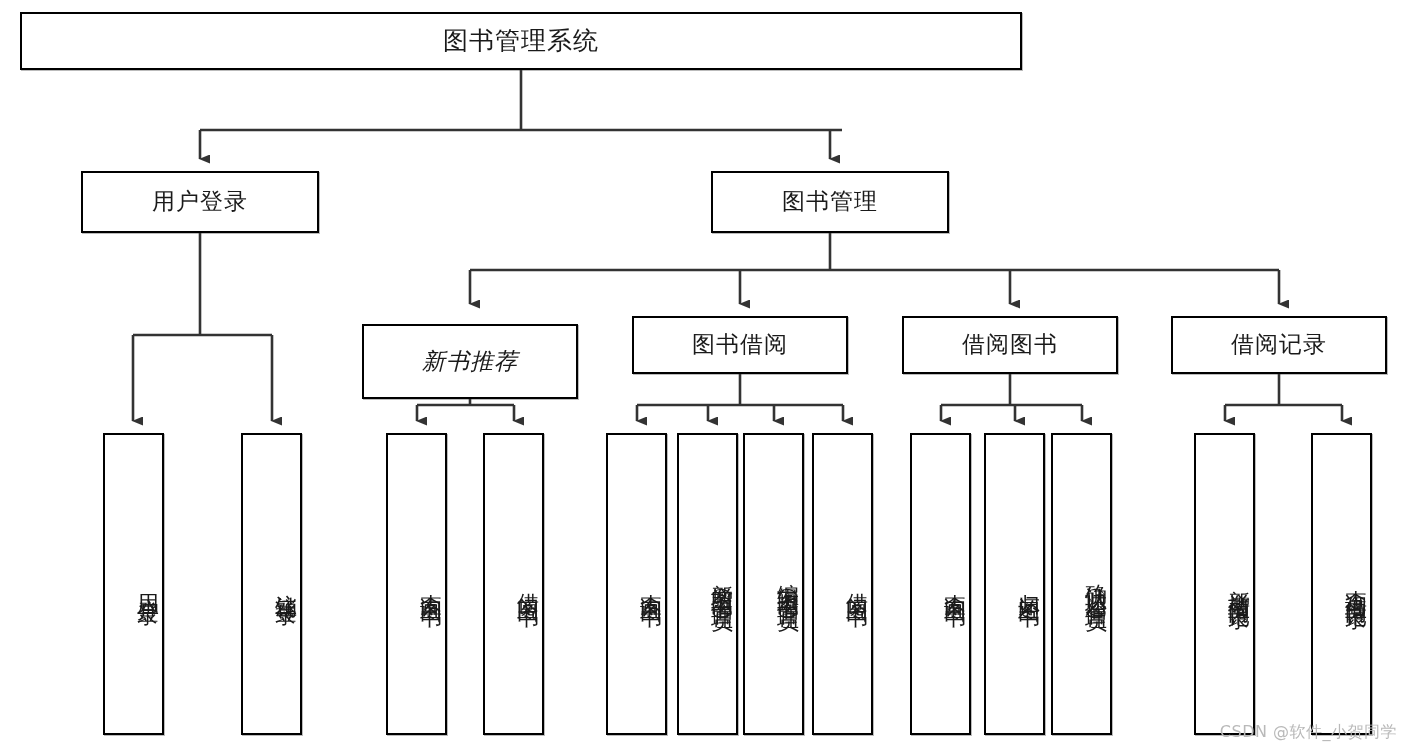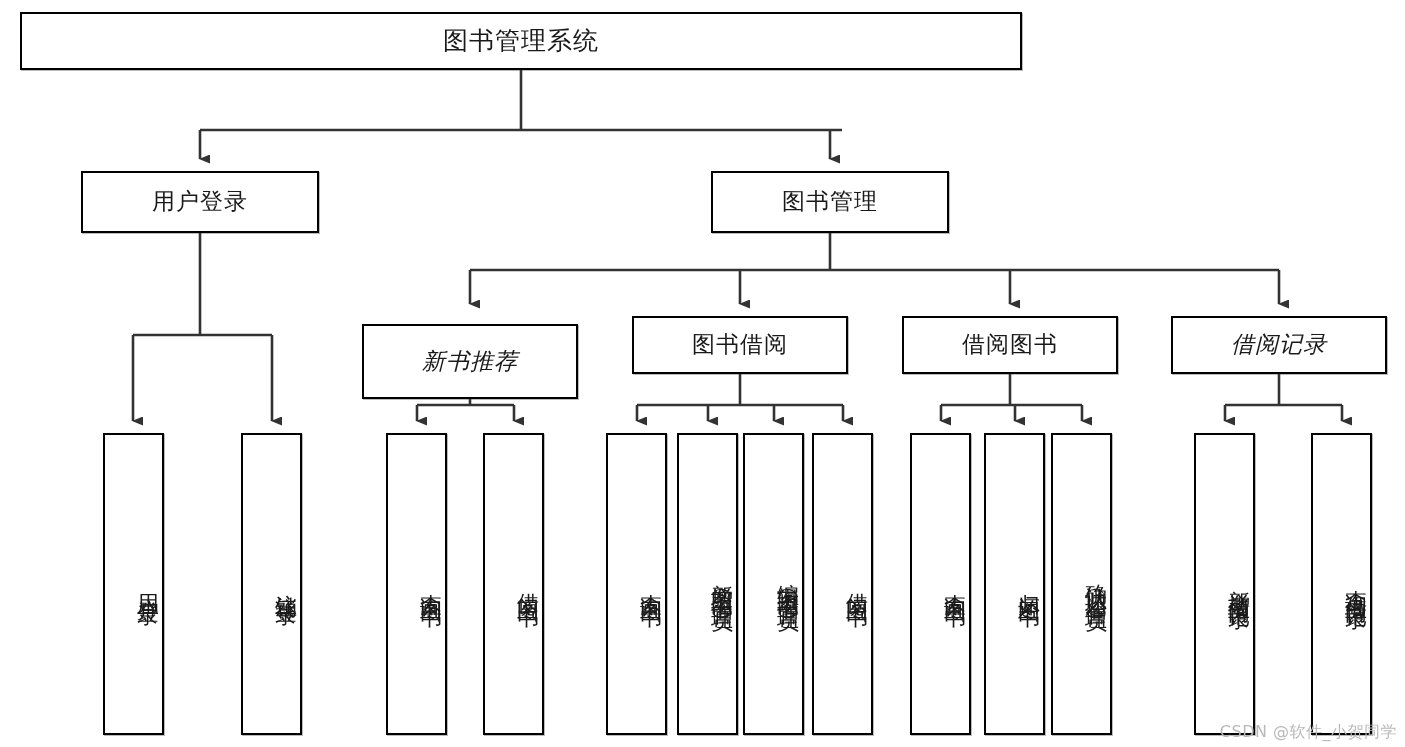--- a/index.html
+++ b/index.html
@@ -122,21 +122,21 @@
   </svg>
 
   <div class="node horiz" id="root-node" style="left: 20px; top: 12px; width: 1002px; height: 58px;">图书管理系统</div>
 
   <div class="node horiz" style="left: 81px; top: 171px; width: 238px; height: 62px;">用户登录</div>
   <div class="node horiz" style="left: 711px; top: 171px; width: 238px; height: 62px;">图书管理</div>
 
   <div class="node horiz" style="left: 362px; top: 324px; width: 216px; height: 75px; font-style: italic;">新书推荐</div>
   <div class="node horiz" style="left: 632px; top: 316px; width: 216px; height: 58px;">图书借阅</div>
   <div class="node horiz" style="left: 902px; top: 316px; width: 216px; height: 58px;">借阅图书</div>
-  <div class="node horiz" style="left: 1171px; top: 316px; width: 216px; height: 58px; font-style: italic;">借阅记录</div>
+  <div class="node horiz" style="left: 1171px; top: 316px; width: 216px; height: 58px;">借阅记录</div>
 
   <div class="node vert" style="left: 103px; top: 433px; width: 61px; height: 302px;">用户登录</div>
   <div class="node vert" style="left: 241px; top: 433px; width: 61px; height: 302px;">注销登录</div>
   <div class="node vert" style="left: 386px; top: 433px; width: 61px; height: 302px;">查询图书</div>
   <div class="node vert" style="left: 483px; top: 433px; width: 61px; height: 302px;">借阅图书</div>
   <div class="node vert" style="left: 606px; top: 433px; width: 61px; height: 302px;">查询图书</div>
   <div class="node vert" style="left: 677px; top: 433px; width: 61px; height: 302px;">新增图书（管理员）</div>
   <div class="node vert" style="left: 743px; top: 433px; width: 61px; height: 302px;">编辑图书（管理员）</div>
   <div class="node vert" style="left: 812px; top: 433px; width: 61px; height: 302px;">借阅图书</div>
   <div class="node vert" style="left: 910px; top: 433px; width: 61px; height: 302px;">查询图书</div>

